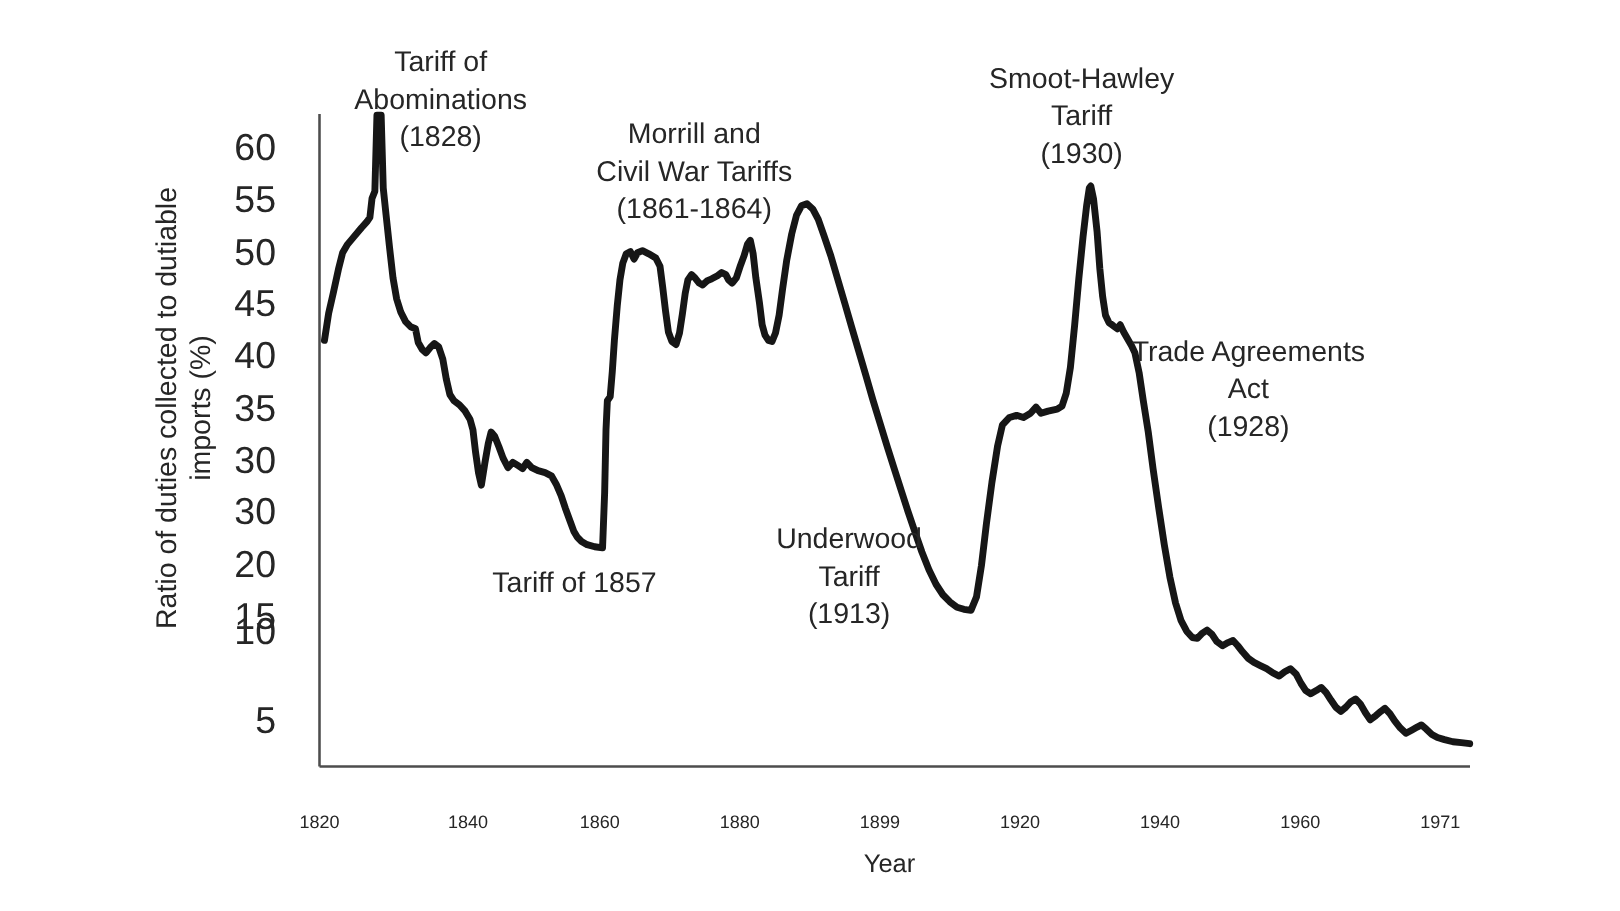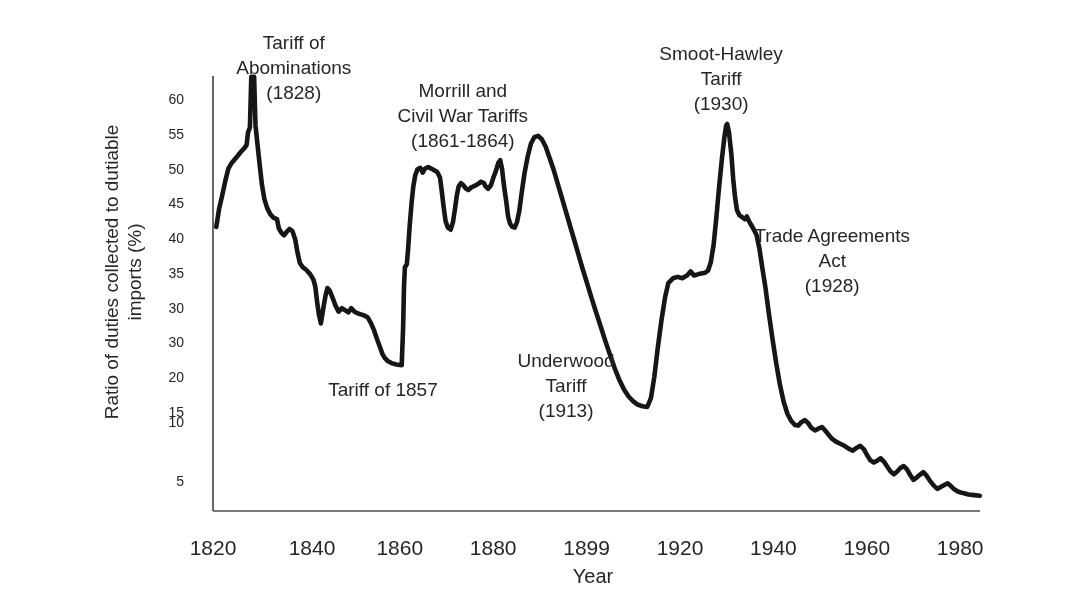--- a/index.html
+++ b/index.html
@@ -3,41 +3,41 @@
 <meta charset="utf-8">
 <style>
   html,body{margin:0;padding:0;background:#ffffff;}
   .chart{
     position:relative;width:1080px;height:607px;background:#ffffff;
     font-family:"Liberation Sans",sans-serif;overflow:hidden;
   }
   .chart svg{position:absolute;left:0;top:0;}
   .ytick{
     position:absolute;left:108px;width:76px;text-align:right;
-    font-size:14px;color:#262626;transform:translateY(-50%);
+    font-size:25px;color:#262626;transform:translateY(-50%);
   }
   .xtick{
-    position:absolute;top:548px;font-size:21px;color:#262626;
+    position:absolute;top:548px;font-size:12px;color:#262626;
     transform:translate(-50%,-50%);white-space:nowrap;
   }
   .anno{
     position:absolute;transform:translate(-50%,-50%);
     white-space:pre-line;text-align:center;
     font-size:19px;line-height:25px;color:#262626;
   }
   .ylabel{
     position:absolute;left:123px;top:272px;
     transform:translate(-50%,-50%) rotate(-90deg);
     white-space:pre-line;text-align:center;
     font-size:19px;line-height:23px;color:#262626;
   }
   .xlabel{
     position:absolute;left:593px;top:576px;
     transform:translate(-50%,-50%);
-    font-size:20px;color:#262626;
+    font-size:17px;color:#262626;
   }
 </style>
 </head>
 <body>
 
 <div class="chart">
 
   <svg id="plot" width="1080" height="607">
     <line id="y-axis-line" x1="213" y1="76" x2="213" y2="511" stroke="#4d4d4d" stroke-width="1.7"></line>
     <line id="x-axis-line" x1="213" y1="511" x2="980" y2="511" stroke="#4d4d4d" stroke-width="1.7"></line>
@@ -64,21 +64,21 @@
     </div>
   <div id="x-ticks">
       <span class="xtick" style="left: 213px;">1820</span>
       <span class="xtick" style="left: 312px;">1840</span>
       <span class="xtick" style="left: 399.8px;">1860</span>
       <span class="xtick" style="left: 493.2px;">1880</span>
       <span class="xtick" style="left: 586.6px;">1899</span>
       <span class="xtick" style="left: 680px; text-align: center;">1920</span>
       <span class="xtick" style="left: 773.4px;">1940</span>
       <span class="xtick" style="left: 866.8px;">1960</span>
-      <span class="xtick" style="left: 960.2px;">1980</span>
+      <span class="xtick" style="left: 960.2px;">1971</span>
     </div>
   <div id="annotations">
       <div class="anno" style="left: 293.791px; top: 67.03px;">Tariff of
 Abominations
 (1828)</div>
       <div class="anno" style="left: 462.845px; top: 114.985px;">Morrill and
 Civil War Tariffs
 (1861-1864)</div>
       <div class="anno" style="left: 382.988px; top: 388.815px;">Tariff of 1857</div>
       <div class="anno" style="left: 566.052px; top: 385.34px;">Underwood

